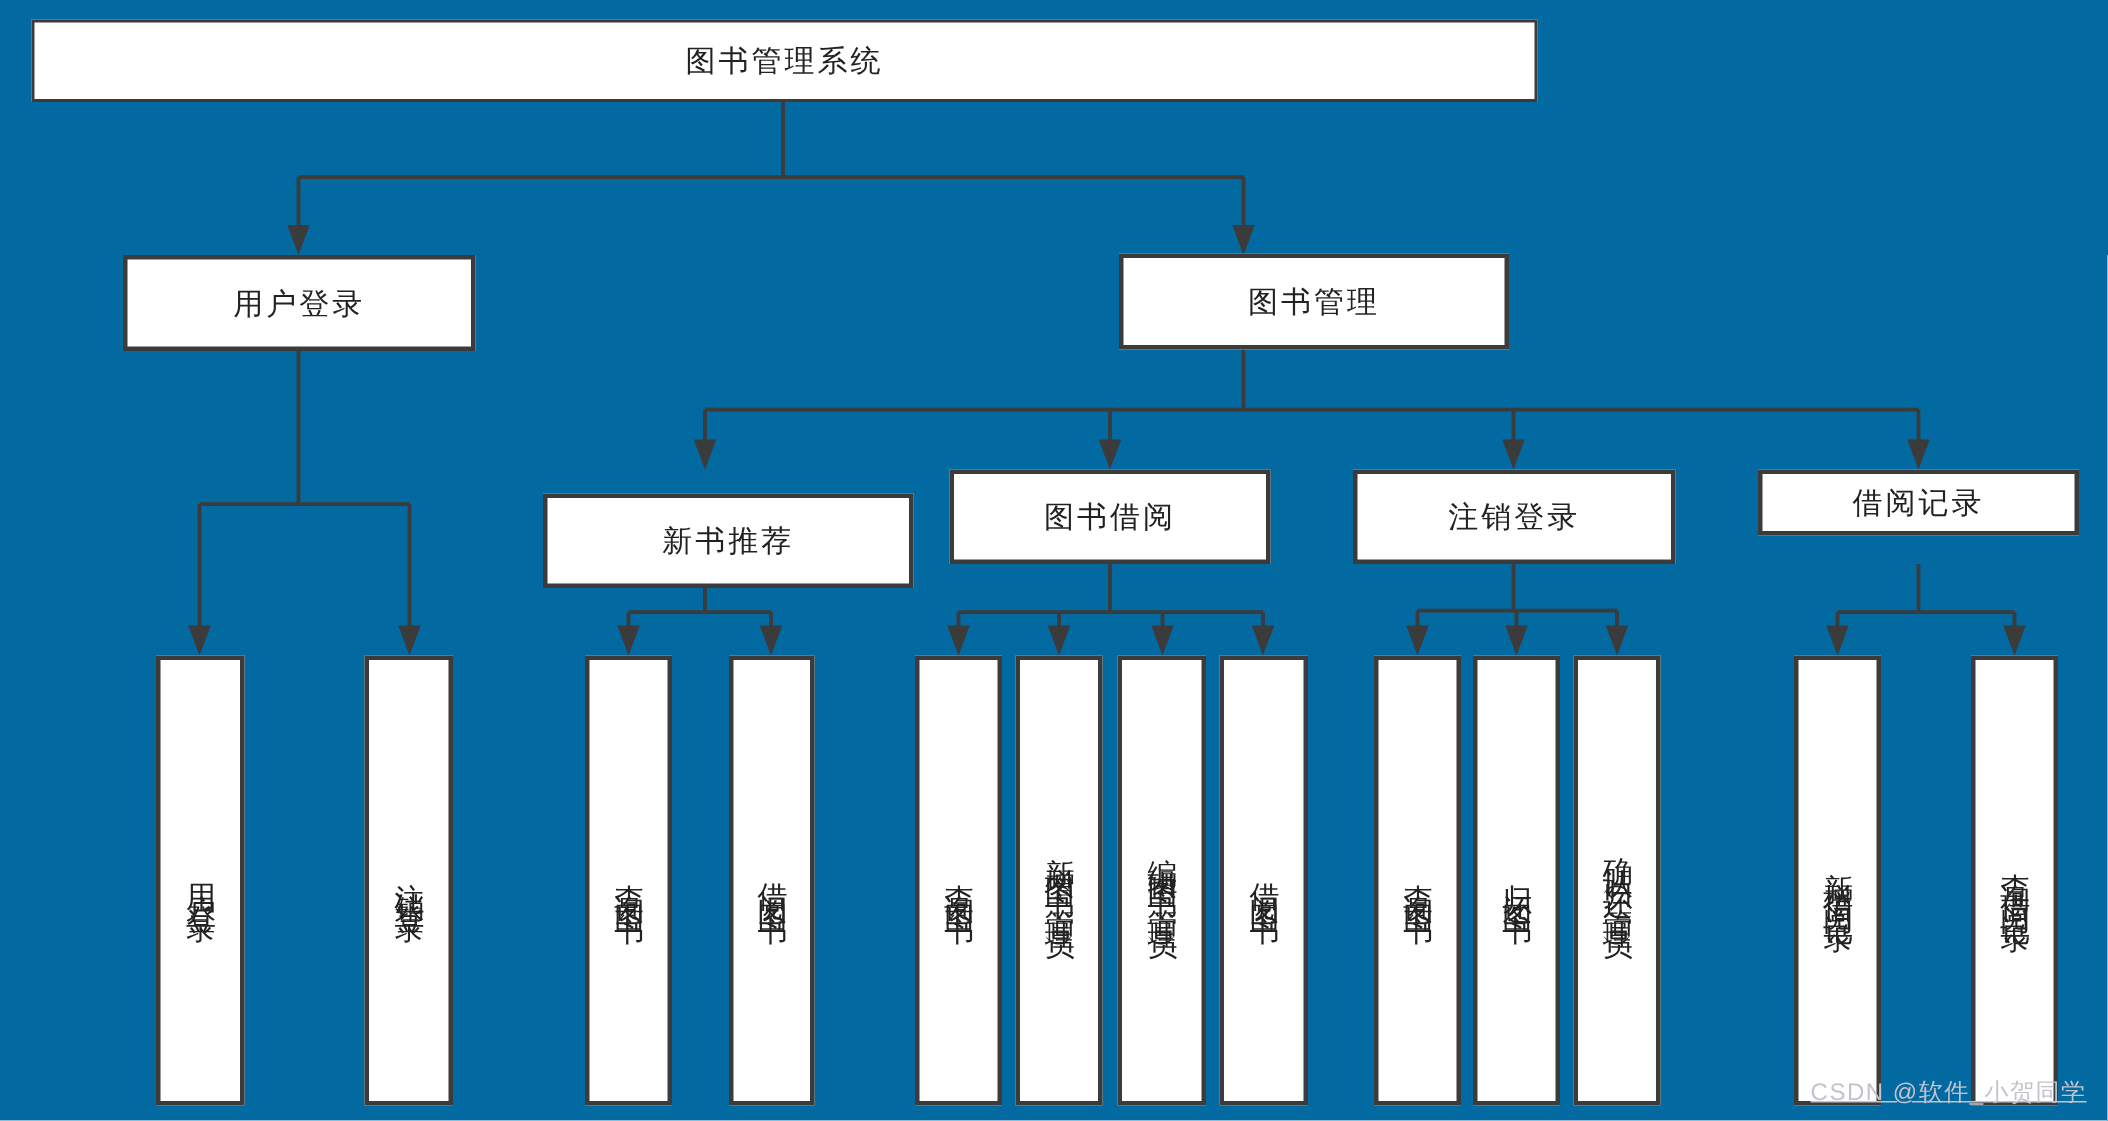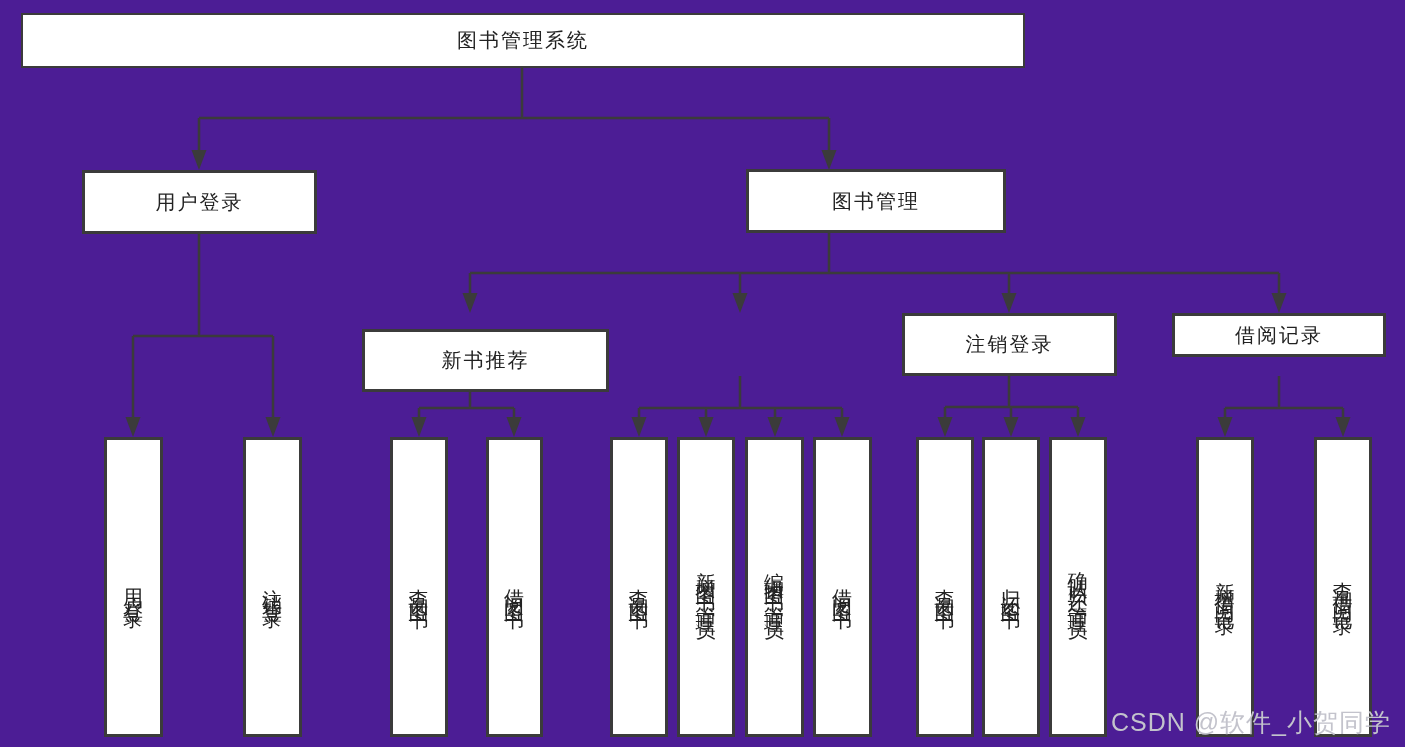--- a/index.html
+++ b/index.html
@@ -1,34 +1,34 @@
 <!DOCTYPE html>
 <html><head>
 <meta charset="utf-8">
 <style>
   html,body{margin:0;padding:0;background:#ffffff;}
   #stage{
-    position:relative;width:1405px;height:747px;background:#4c1d95;overflow:hidden;
+    position:relative;width:1405px;height:747px;background:#0369a1;overflow:hidden;
     font-family:"Liberation Sans","DejaVu Sans",sans-serif;
   }
   #wires{position:absolute;left:0;top:0;z-index:0;}
   .node{
     position:absolute;box-sizing:border-box;background:#ffffff;
     border:3px solid #3b3b3b;z-index:1;
     display:flex;align-items:center;justify-content:center;
     color:#222222;
   }
   .node.root{border-width:2px;}
   .node.h span{font-size:20px;letter-spacing:2px;white-space:nowrap;}
   .node.v span{
     writing-mode:vertical-rl;font-size:20px;letter-spacing:7px;line-height:1;
   }
   #watermark{
     position:absolute;z-index:2;right:14px;bottom:8px;
-    font-size:25px;letter-spacing:1px;color:#c3c3cc;white-space:nowrap;
+    font-size:16px;letter-spacing:1px;color:#c3c3cc;white-space:nowrap;text-decoration:underline;
   }
 </style>
 </head>
 <body>
 
 <div id="stage">
 
   <svg id="wires" width="1405" height="747" viewBox="0 0 1405 747">
     <g stroke="#3b3b3b" stroke-width="2.5" fill="none">
       <path d="M522 68 V118 M199 118 H829 M199 118 V152 M829 118 V152"></path>
@@ -68,20 +68,23 @@
 
   <div class="node h" style="left:82px;top:170px;width:235px;height:64px">
     <span>用户登录</span>
   </div>
   <div class="node h" style="left:746px;top:169px;width:260px;height:64px">
     <span>图书管理</span>
   </div>
 
   <div class="node h" style="left:362px;top:329px;width:247px;height:63px">
     <span>新书推荐</span>
+  </div>
+  <div class="node h" style="left:633px;top:313px;width:214px;height:63px">
+    <span>图书借阅</span>
   </div>
   <div class="node h" style="left:902px;top:313px;width:215px;height:63px">
     <span>注销登录</span>
   </div>
   <div class="node h" style="left:1172px;top:313px;width:214px;height:44px">
     <span>借阅记录</span>
   </div>
 
   <div class="node v" style="left:104px;top:437px;width:59px;height:300px">
     <span>用户登录</span>

